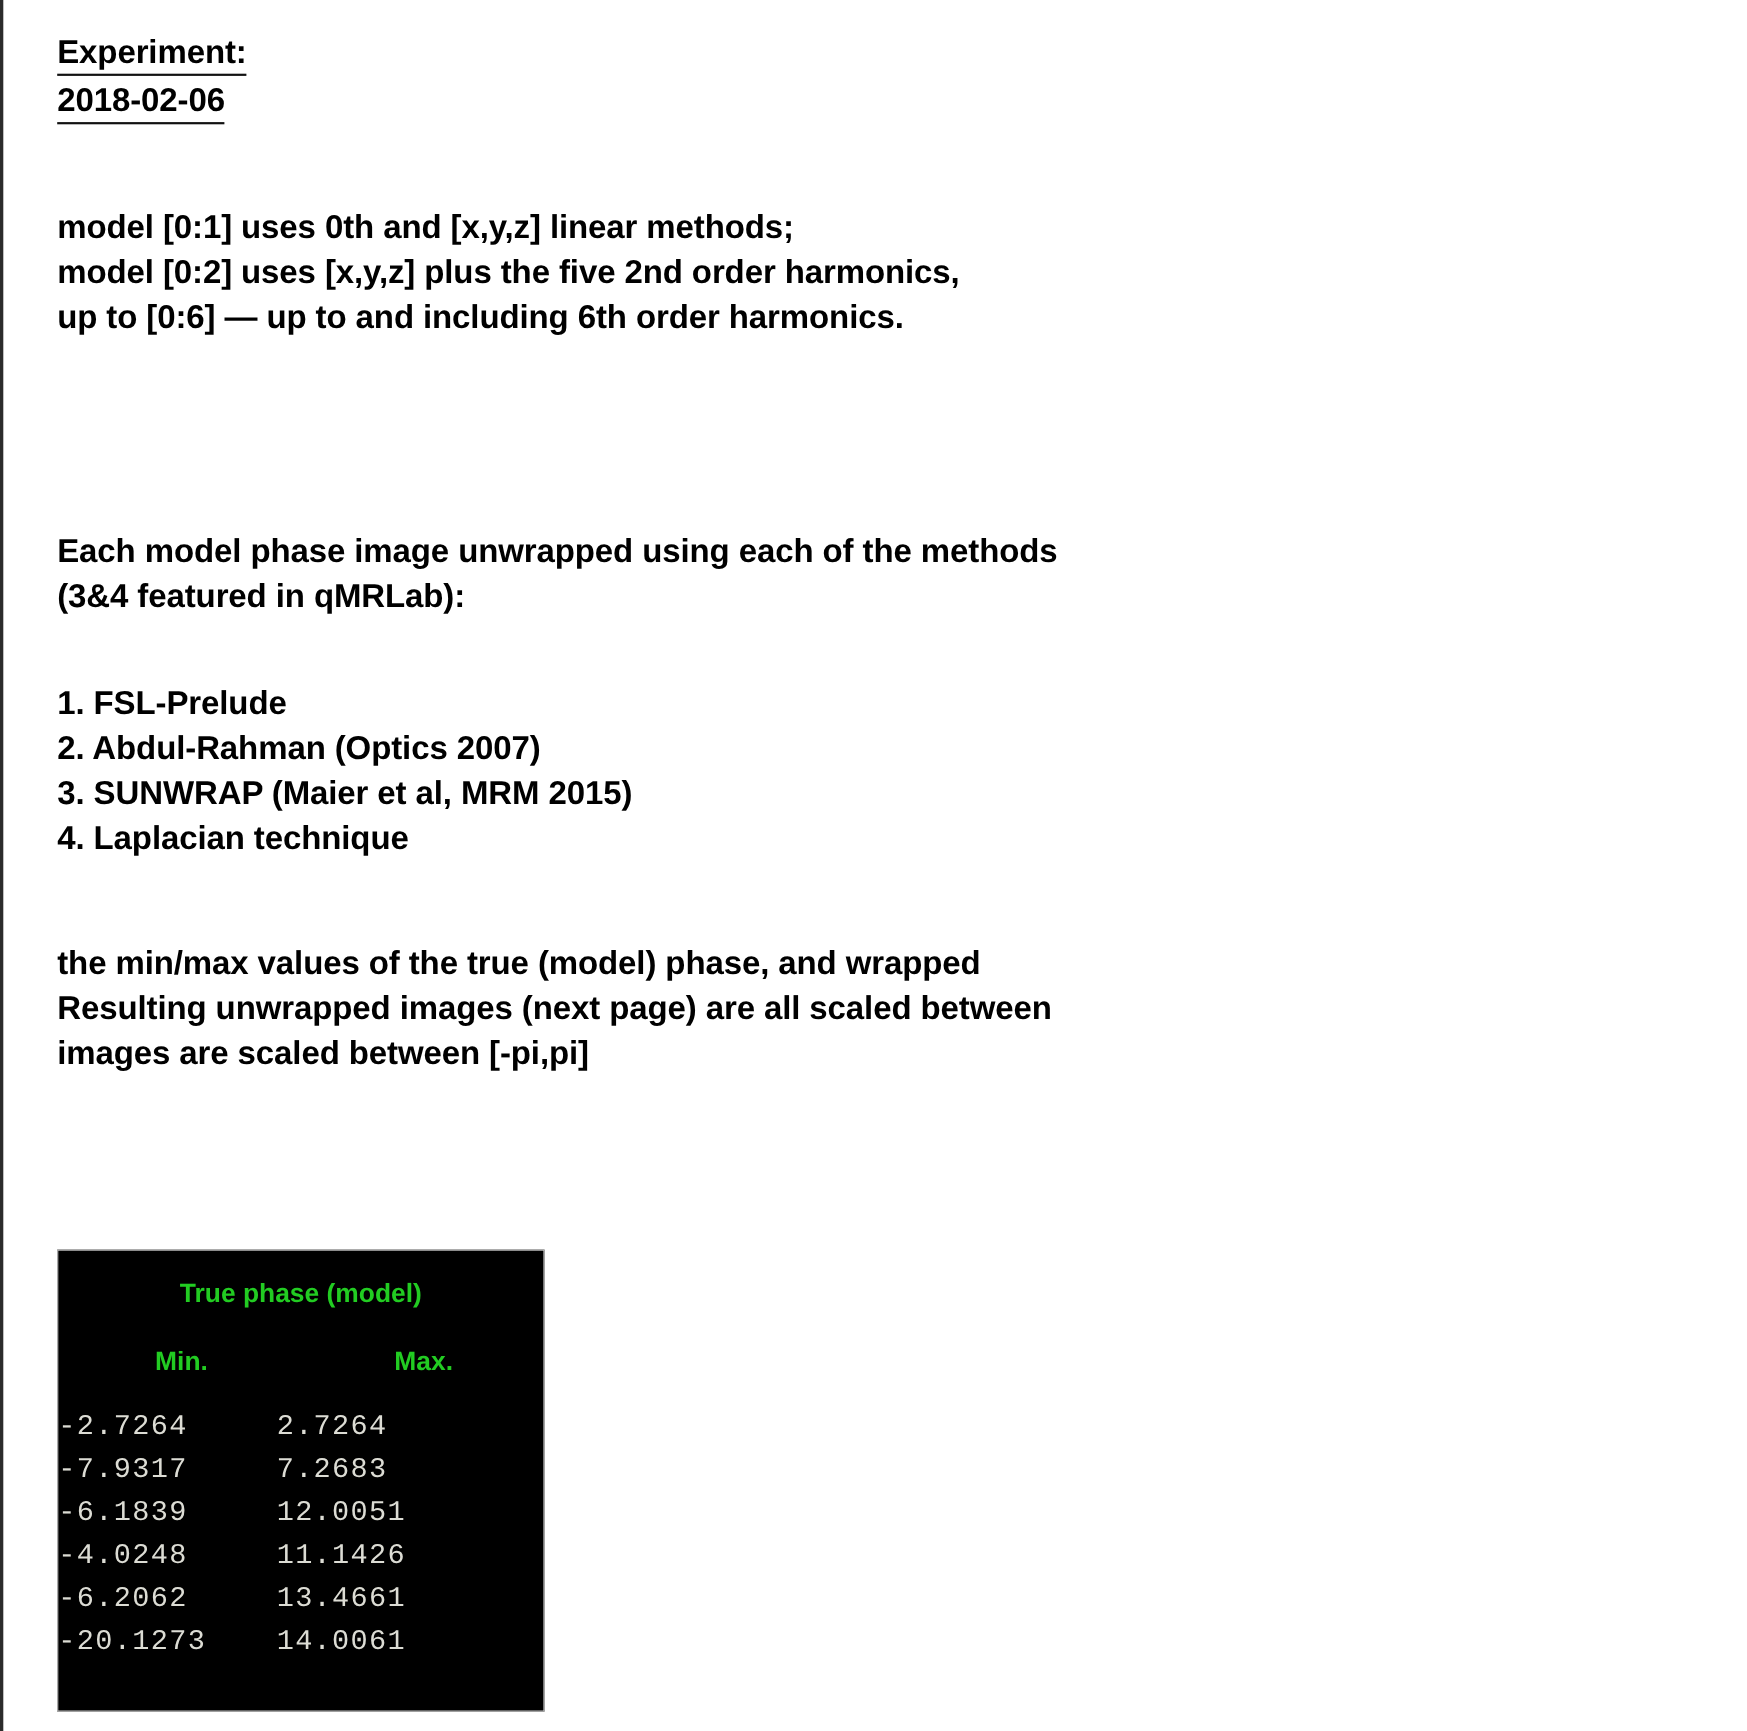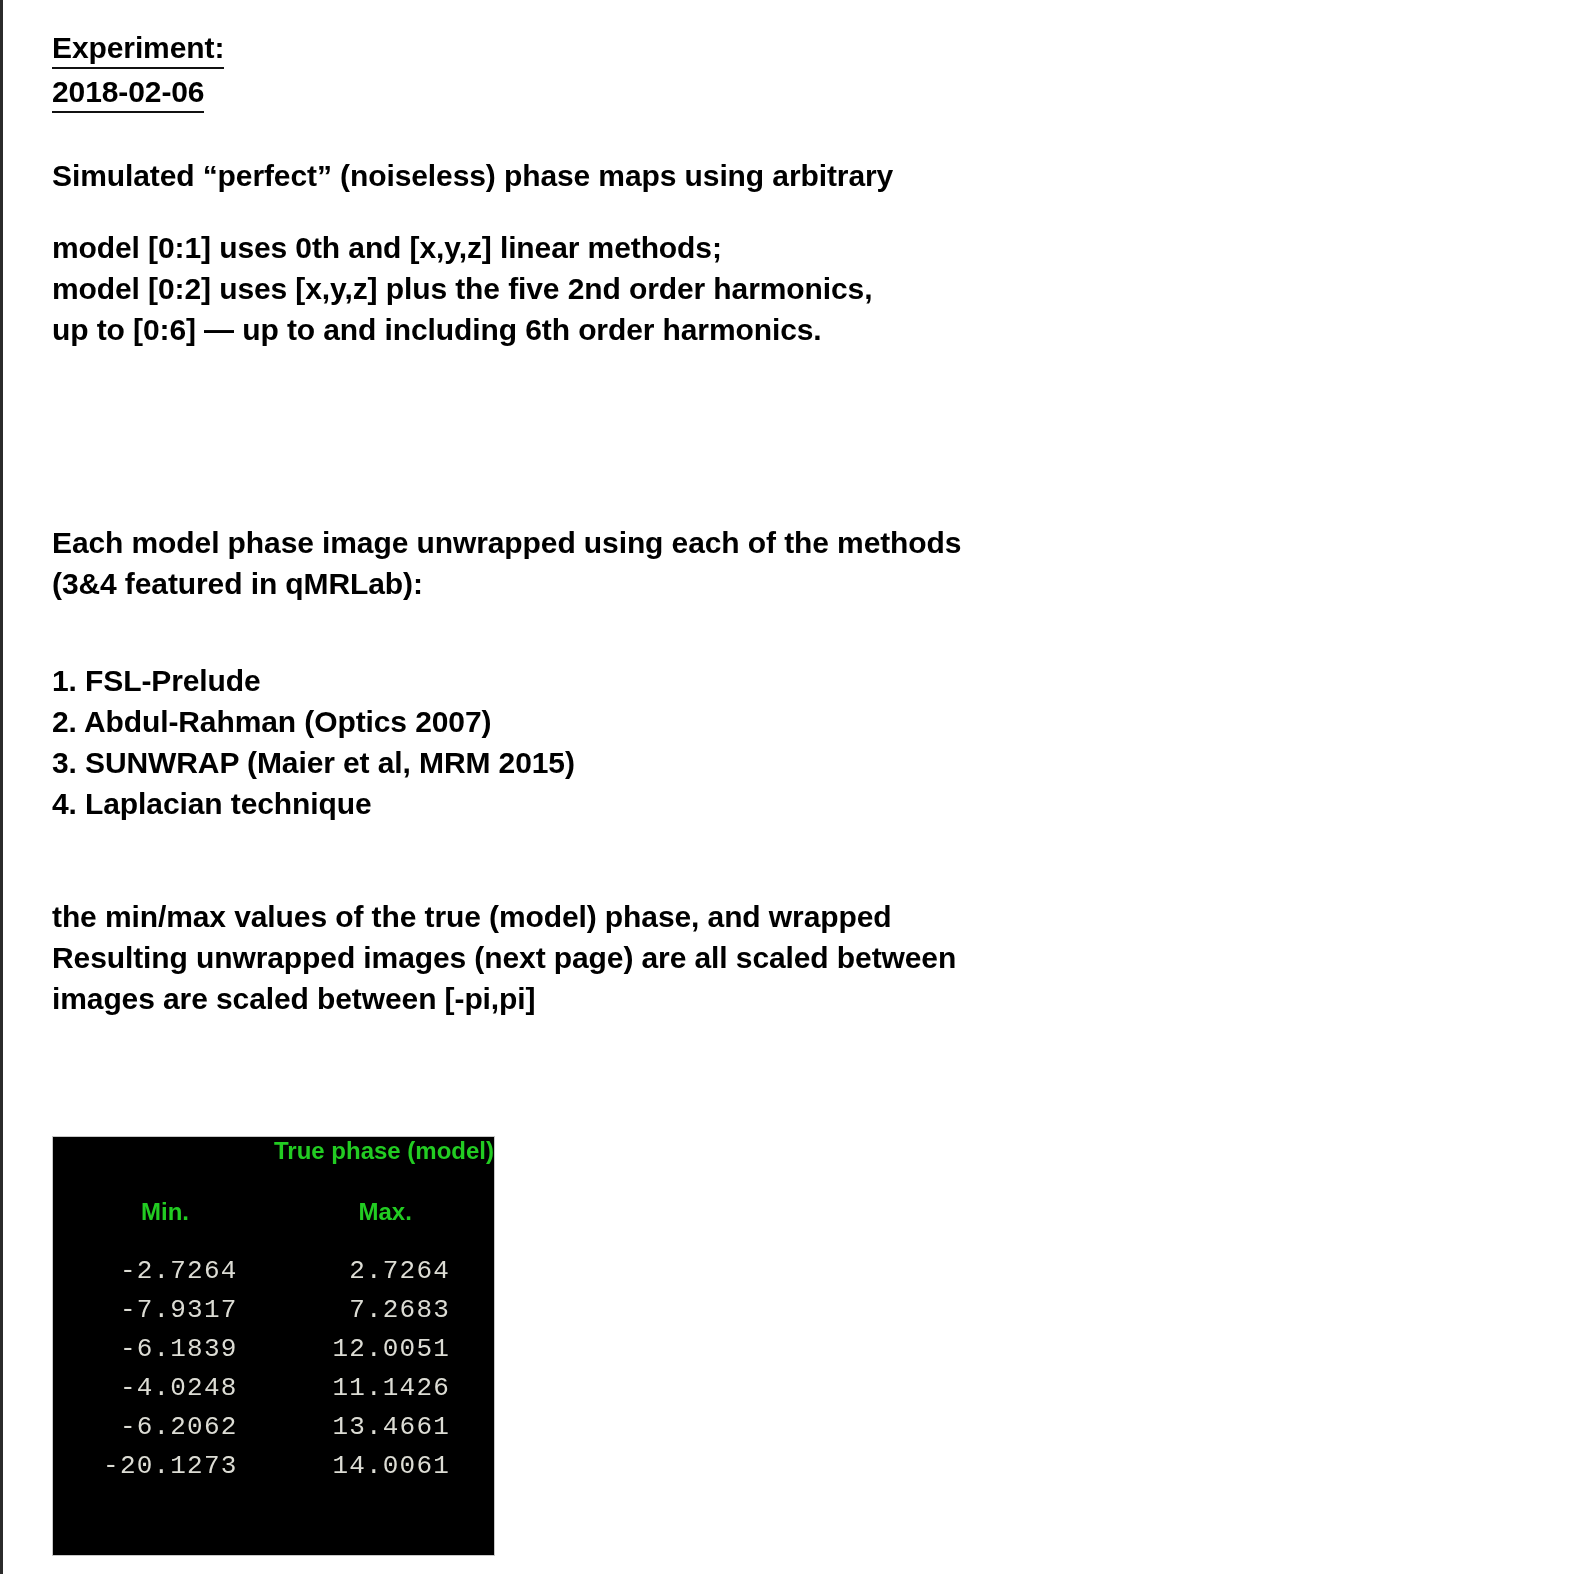--- a/index.html
+++ b/index.html
@@ -67,21 +67,22 @@
     background: #000000;
     border: 1px solid #c8c8c8;
     box-sizing: border-box;
     overflow: hidden;
   }
   .term-title {
     color: #22cc22;
     font-family: "Liberation Sans", sans-serif;
     font-weight: bold;
     font-size: 24px;
-    text-align: right;
+    text-align: center;
+    margin-top: 26px;
     letter-spacing: 0px;
   }
   .term-headers {
     display: flex;
     margin-top: 33px;
     padding-left: 14px;
     padding-right: 36px;
   }
   .term-headers .col {
     color: #22cc22;
@@ -101,21 +102,20 @@
   .term-row {
     display: flex;
     font-family: "Liberation Mono", "DejaVu Sans Mono", monospace;
     font-size: 26px;
     line-height: 39px;
     color: #dcdcd4;
     letter-spacing: 1.2px;
   }
   .term-row .cell {
     width: 50%;
-    text-align: right;
     box-sizing: border-box;
     white-space: pre;
   }
   .term-row .cell.min { padding-right: 14px; }
   .term-row .cell.max { padding-right: 0px; }
 </style>
 </head>
 <body>
 
 <div class="page">
@@ -127,21 +127,20 @@
         <span class="title-line">Experiment:</span>
       </div>
       <div class="title-row">
         <span class="title-line">2018-02-06</span>
       </div>
     </div>
 
     <div class="spacer-md"></div>
 
     <div class="doc-text">
-      <span class="para-line">Simulated “perfect” (noiseless) phase maps using arbitrary</span>
     </div>
 
     <div class="spacer-sm"></div>
 
     <div class="doc-text">
       <span class="para-line">model [0:1] uses 0th and [x,y,z] linear methods;</span>
       <span class="para-line">model [0:2] uses [x,y,z] plus the five 2nd order harmonics,</span>
       <span class="para-line">up to [0:6] — up to and including 6th order harmonics.</span>
     </div>
 

